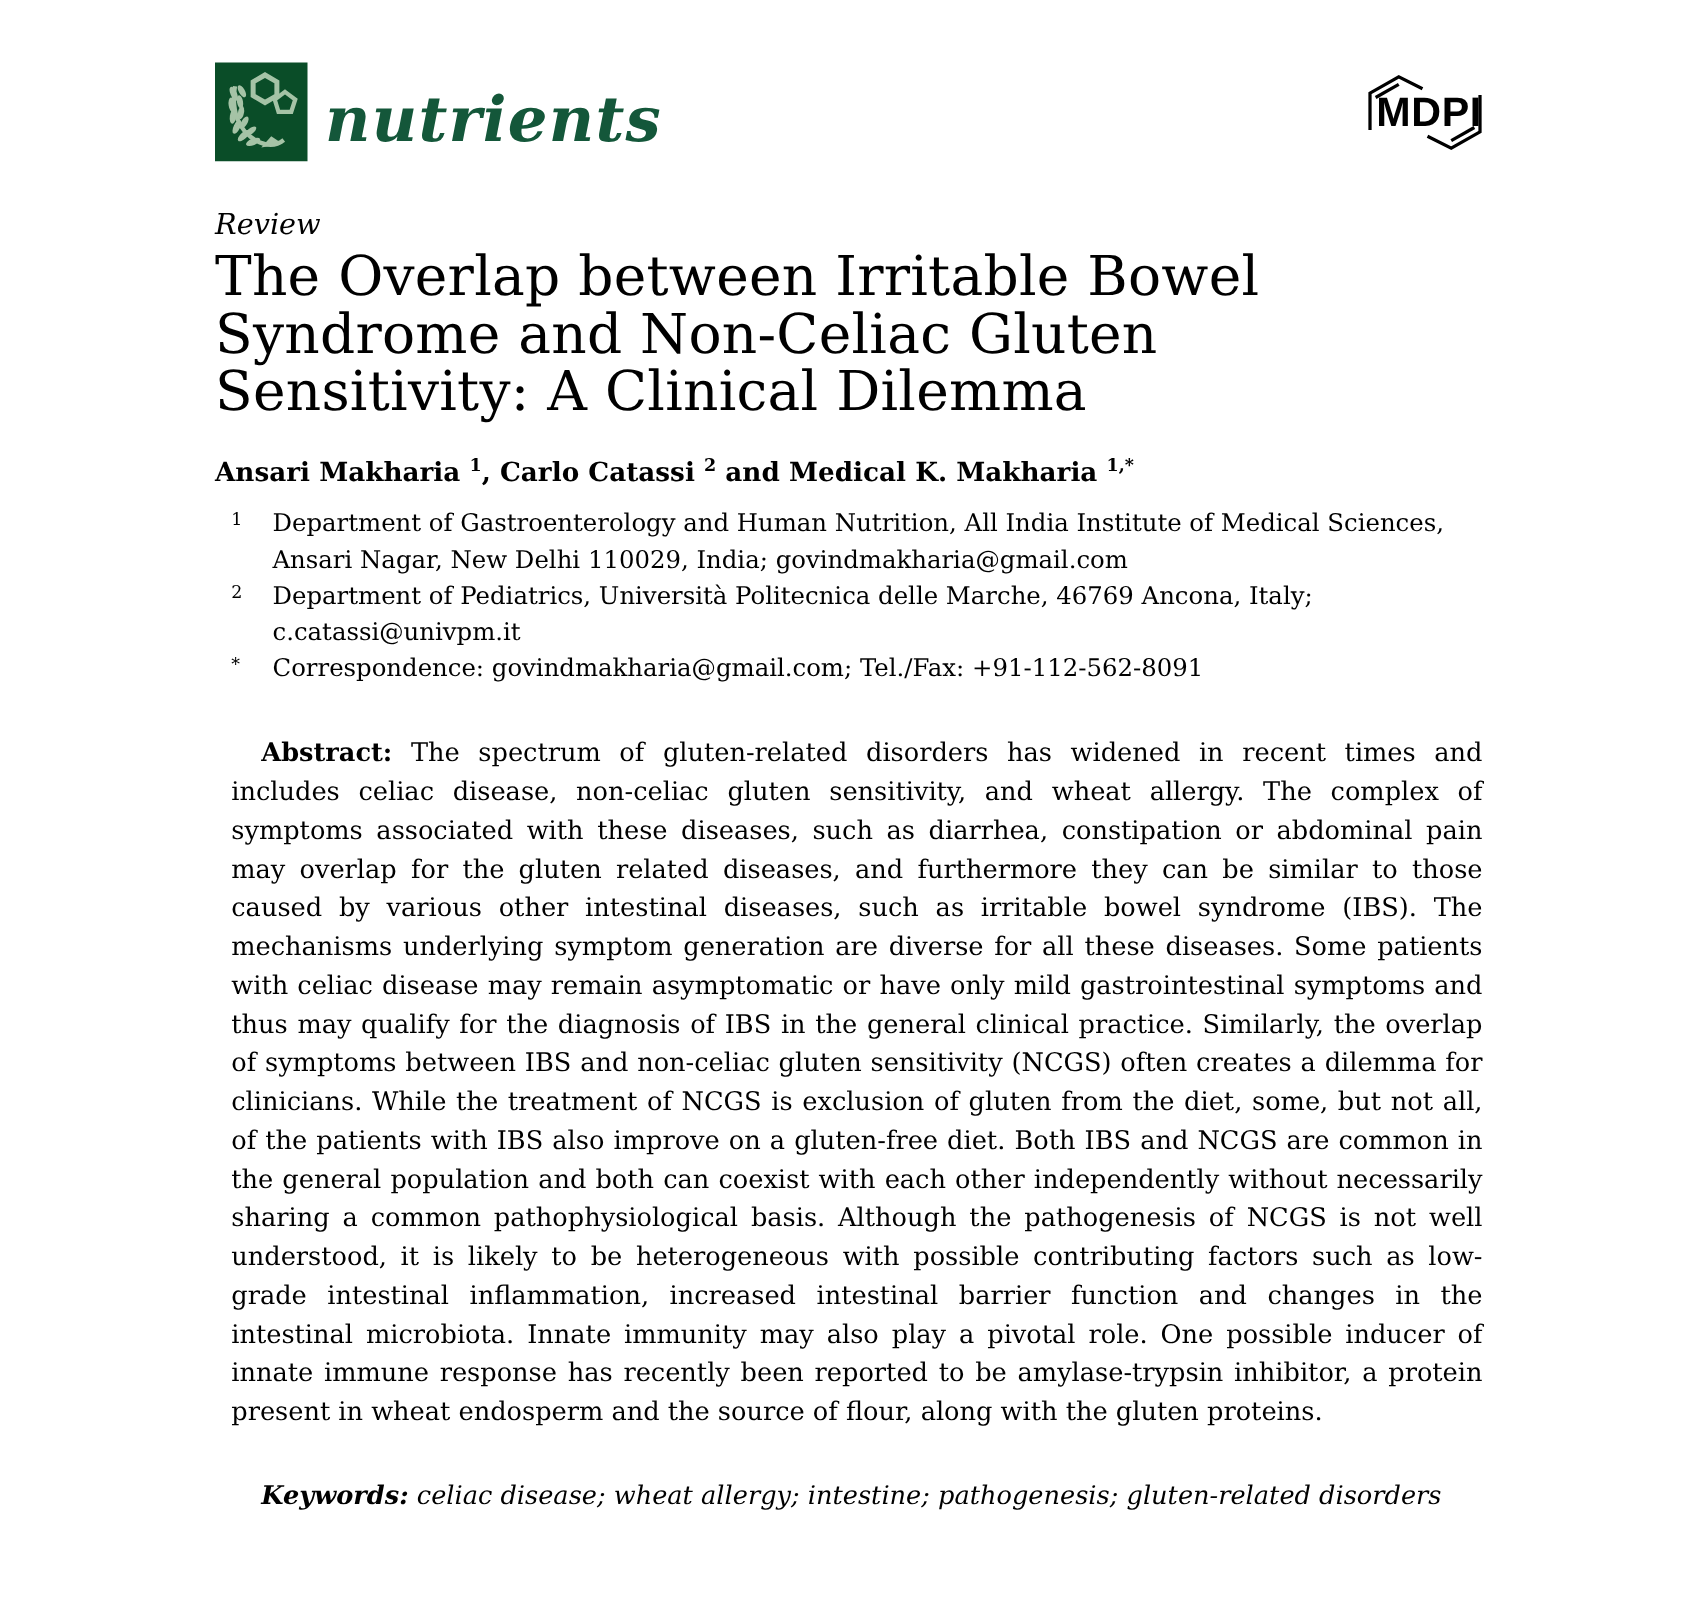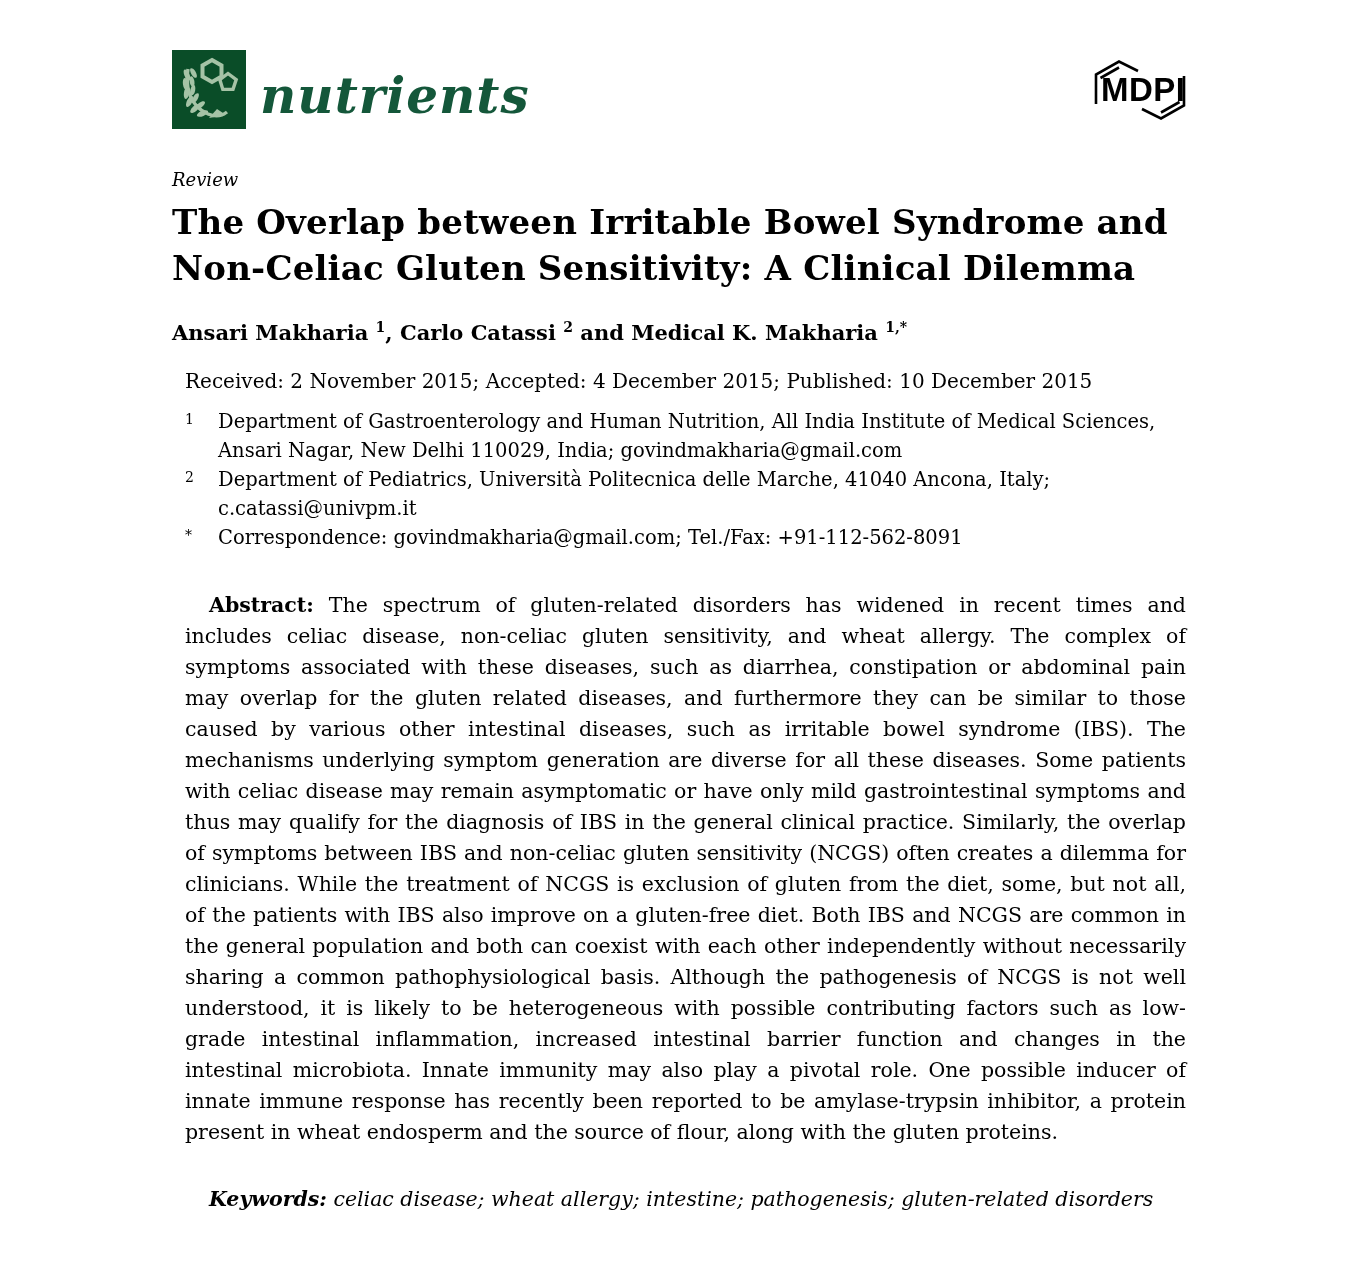--- a/index.html
+++ b/index.html
@@ -28,22 +28,22 @@
   .logo-square svg { color:var(--green-light); }
   .journal-name {
     font-size:50px; font-style:italic; font-weight:bold;
     color:var(--green-text);
     margin-left:14px; line-height:1; padding-bottom:8px;
     letter-spacing:1px;
   }
   .mdpi-logo { margin-top:8px; margin-right:-6px; }
 
   
-  .review-label { margin-top:36px; font-style:italic; font-size:18px; line-height:30px; }
-  .article-title { margin-top:4px; font-size:34px; font-weight:bold; line-height:46px; letter-spacing:0.2px; }
+  .review-label { margin-top:36px; font-style:italic; font-size:23px; line-height:30px; }
+  .article-title { margin-top:4px; font-size:44px; font-weight:normal; line-height:46px; letter-spacing:0.2px; }
   .authors { margin-top:28px; font-size:21px; font-weight:bold; }
   .authors sup { font-size:14px; font-weight:bold; }
   .history { margin-top:24px; margin-left:13px; font-size:20px; }
 
   .affiliations { margin-top:14px; margin-left:13px; }
   .affil-row { display:flex; font-size:19.5px; line-height:29px; }
   .affil-marker { width:33px; flex:0 0 33px; font-size:14px; position:relative; top:-2px; }
   .affil-text { flex:1; }
 
   .abstract { margin-top:38px; margin-left:13px; font-size:20.5px; line-height:31px; text-align:justify; }
@@ -100,30 +100,29 @@
         </span>
       </div>
     </div>
 
     <div class="review-label">Review</div>
 
     <h1 class="article-title">The Overlap between Irritable Bowel Syndrome and Non-Celiac Gluten Sensitivity: A Clinical Dilemma</h1>
 
     <div class="authors"><span>Ansari Makharia</span> <sup>1</sup><span>, </span><span>Carlo Catassi</span> <sup>2</sup><span> and </span><span>Medical K. Makharia</span> <sup>1,*</sup></div>
 
-    <div class="history">Received: 2 November 2015; Accepted: 4 December 2015; Published: 10 December 2015</div>
 
     <div class="affiliations">
       <div class="affil-row">
         <span class="affil-marker">1</span>
         <span class="affil-text">Department of Gastroenterology and Human Nutrition, All India Institute of Medical Sciences, Ansari Nagar, New Delhi 110029, India; govindmakharia@gmail.com</span>
       </div>
       <div class="affil-row">
         <span class="affil-marker">2</span>
-        <span class="affil-text">Department of Pediatrics, Università Politecnica delle Marche, 41040 Ancona, Italy; c.catassi@univpm.it</span>
+        <span class="affil-text">Department of Pediatrics, Università Politecnica delle Marche, 46769 Ancona, Italy; c.catassi@univpm.it</span>
       </div>
       <div class="affil-row">
         <span class="affil-marker">*</span>
         <span class="affil-text">Correspondence: govindmakharia@gmail.com; Tel./Fax: +91-112-562-8091</span>
       </div>
     </div>
 
     <p class="abstract"><span class="b">Abstract:</span> <span>The spectrum of gluten-related disorders has widened in recent times and includes celiac disease, non-celiac gluten sensitivity, and wheat allergy.  The complex of symptoms associated with these diseases, such as diarrhea, constipation or abdominal pain may overlap for the gluten related diseases, and furthermore they can be similar to those caused by various other intestinal diseases, such as irritable bowel syndrome (IBS). The mechanisms underlying symptom generation are diverse for all these diseases.  Some patients with celiac disease may remain asymptomatic or have only mild gastrointestinal symptoms and thus may qualify for the diagnosis of IBS in the general clinical practice.  Similarly, the overlap of symptoms between IBS and non-celiac gluten sensitivity (NCGS) often creates a dilemma for clinicians. While the treatment of NCGS is exclusion of gluten from the diet, some, but not all, of the patients with IBS also improve on a gluten-free diet.  Both IBS and NCGS are common in the general population and both can coexist with each other independently without necessarily sharing a common pathophysiological basis.  Although the pathogenesis of NCGS is not well understood, it is likely to be heterogeneous with possible contributing factors such as low-grade intestinal inflammation, increased intestinal barrier function and changes in the intestinal microbiota. Innate immunity may also play a pivotal role. One possible inducer of innate immune response has recently been reported to be amylase-trypsin inhibitor, a protein present in wheat endosperm and the source of flour, along with the gluten proteins.</span></p>
 
     <p class="keywords"><span class="b">Keywords:</span> <span>celiac disease; wheat allergy; intestine; pathogenesis; gluten-related disorders</span></p>

